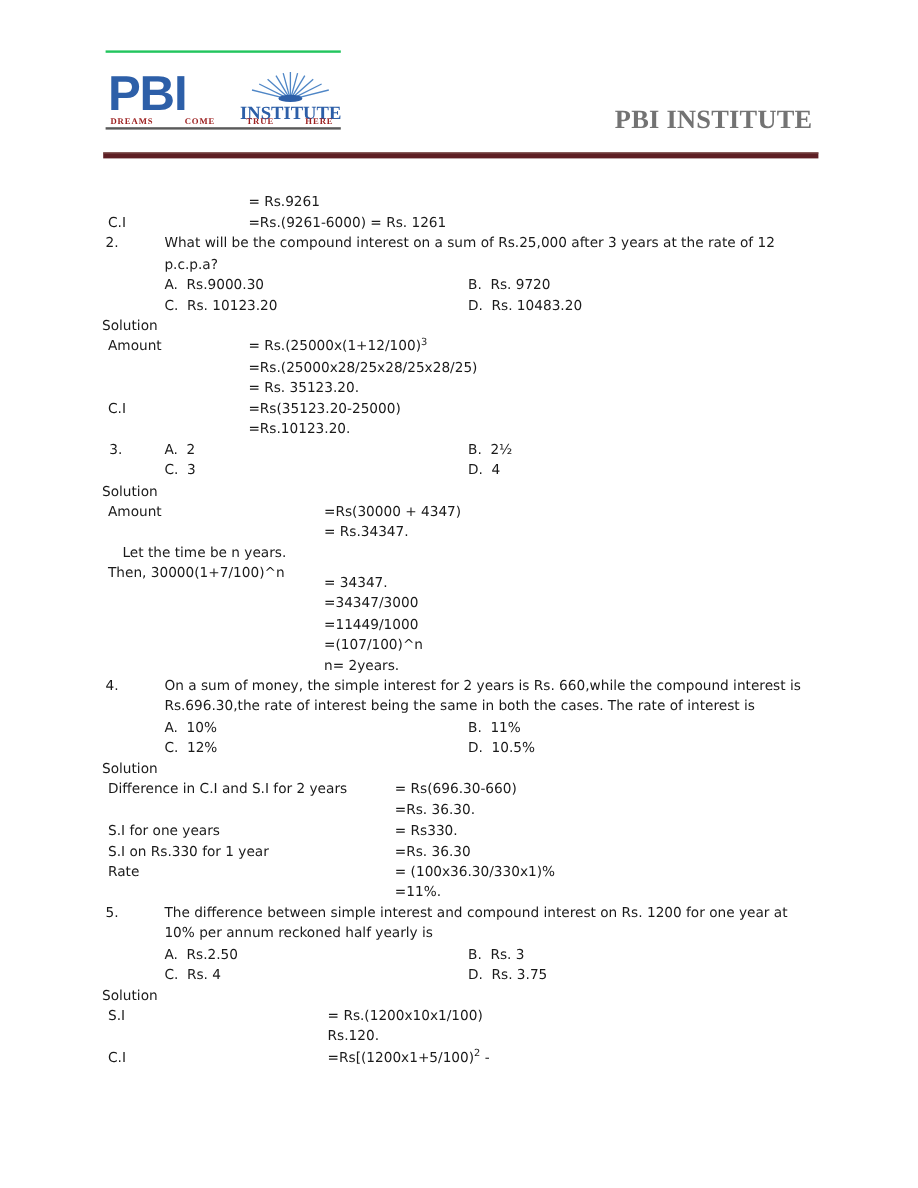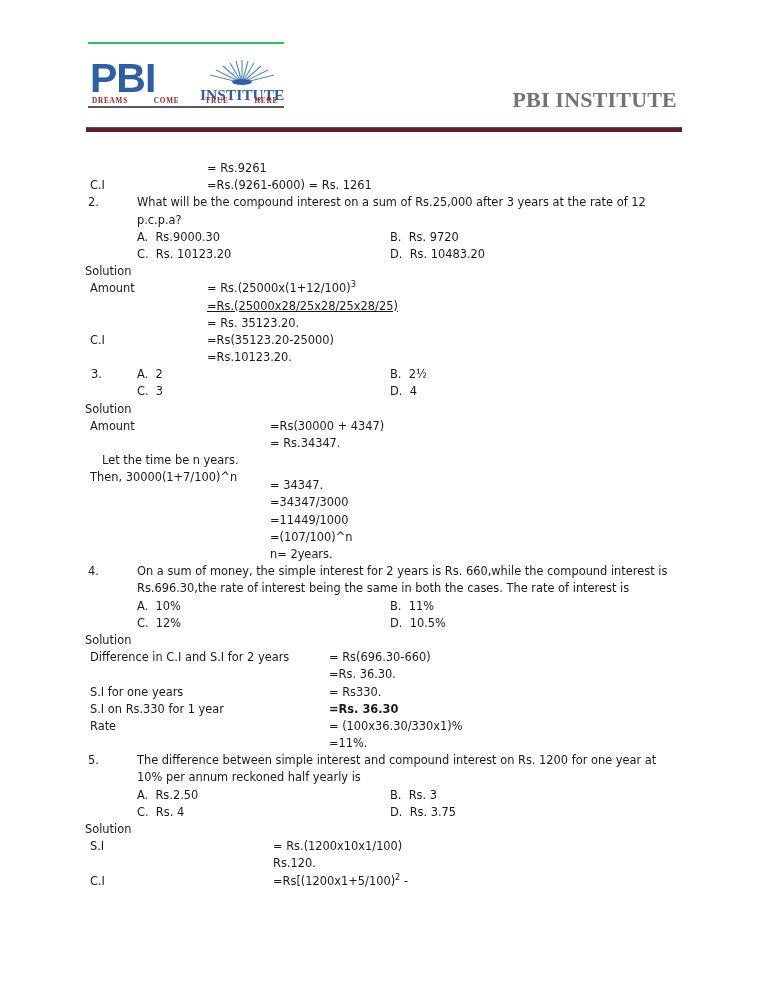--- a/index.html
+++ b/index.html
@@ -233,21 +233,21 @@
 
   <div class="content">
 
   <div class="line"><span class="col-val">= Rs.9261</span></div>
       <div class="line"><span class="col-label">C.I</span><span class="col-val">=Rs.(9261-6000) = Rs. 1261</span></div>
       <div class="line" style="height: auto; position: relative;"><span class="qnum" style="position: absolute;">2.</span><div class="qtext" style="position: static; margin-left: 137px; width: 533px; white-space: normal;">What will be the compound interest on a sum of Rs.25,000 after 3 years at the rate of 12 p.c.p.a?</div></div>
       <div class="line"><span class="opt-a">A.  Rs.9000.30</span><span class="opt-b">B.  Rs. 9720</span></div>
       <div class="line"><span class="opt-a">C.  Rs. 10123.20</span><span class="opt-b">D.  Rs. 10483.20</span></div>
       <div class="line"><span class="sol">Solution</span></div>
       <div class="line"><span class="col-label">Amount</span><span class="col-val" style="left: 207px;">= Rs.(25000x(1+12/100)<sup>3</sup></span></div>
-      <div class="line"><span class="col-val" style="left: 207px; text-decoration: underline;">=Rs.(25000x28/25x28/25x28/25)</span></div>
+      <div class="line"><span class="col-val" style="left: 207px;">=Rs.(25000x28/25x28/25x28/25)</span></div>
       <div class="line"><span class="col-val" style="left: 207px;">= Rs. 35123.20.</span></div>
       <div class="line"><span class="col-label">C.I</span><span class="col-val" style="left: 207px;">=Rs(35123.20-25000)</span></div>
       <div class="line"><span class="col-val" style="left: 207px;">=Rs.10123.20.</span></div>
       <div class="line" style="height: auto; position: relative;"><span class="qnum q3" style="position: absolute;">3.</span></div>
       <div class="line"><span class="opt-a">A.  2</span><span class="opt-b">B.  2½</span></div>
       <div class="line"><span class="opt-a">C.  3</span><span class="opt-b">D.  4</span></div>
       <div class="line"><span class="sol">Solution</span></div>
       <div class="line"><span class="col-label">Amount</span><span class="col-val" style="left: 270px;">=Rs(30000 + 4347)</span></div>
       <div class="line"><span class="col-val" style="left: 270px;">= Rs.34347.</span></div>
       <div class="line"><span class="col-label" style="left: 102px;">Let the time be n years.</span></div>
@@ -256,21 +256,21 @@
       <div class="line"><span class="col-val" style="left: 270px;">=11449/1000</span></div>
       <div class="line"><span class="col-val" style="left: 270px;">=(107/100)^n</span></div>
       <div class="line"><span class="col-val" style="left: 270px;">n= 2years.</span></div>
       <div class="line" style="height: auto; position: relative;"><span class="qnum" style="position: absolute;">4.</span><div class="qtext" style="position: static; margin-left: 137px; width: 533px; white-space: normal;">On a sum of money, the simple interest for 2 years is Rs. 660,while the compound interest is Rs.696.30,the rate of interest being the same in both the cases. The rate of interest is</div></div>
       <div class="line"><span class="opt-a">A.  10%</span><span class="opt-b">B.  11%</span></div>
       <div class="line"><span class="opt-a">C.  12%</span><span class="opt-b">D.  10.5%</span></div>
       <div class="line"><span class="sol">Solution</span></div>
       <div class="line"><span class="col-label">Difference in C.I and S.I for 2 years</span><span class="col-val" style="left: 329px;">= Rs(696.30-660)</span></div>
       <div class="line"><span class="col-val" style="left: 329px;">=Rs. 36.30.</span></div>
       <div class="line"><span class="col-label">S.I for one years</span><span class="col-val" style="left: 329px;">= Rs330.</span></div>
-      <div class="line"><span class="col-label">S.I on Rs.330 for 1 year</span><span class="col-val" style="left: 329px; font-weight: bold;">=Rs. 36.30</span></div>
+      <div class="line"><span class="col-label">S.I on Rs.330 for 1 year</span><span class="col-val" style="left: 329px;">=Rs. 36.30</span></div>
       <div class="line"><span class="col-label">Rate</span><span class="col-val" style="left: 329px;">= (100x36.30/330x1)%</span></div>
       <div class="line"><span class="col-val" style="left: 329px;">=11%.</span></div>
       <div class="line" style="height: auto; position: relative;"><span class="qnum" style="position: absolute;">5.</span><div class="qtext" style="position: static; margin-left: 137px; width: 533px; white-space: normal;">The difference between simple interest and compound interest on Rs. 1200 for one year at 10% per annum reckoned half yearly is</div></div>
       <div class="line"><span class="opt-a">A.  Rs.2.50</span><span class="opt-b">B.  Rs. 3</span></div>
       <div class="line"><span class="opt-a">C.  Rs. 4</span><span class="opt-b">D.  Rs. 3.75</span></div>
       <div class="line"><span class="sol">Solution</span></div>
       <div class="line"><span class="col-label">S.I</span><span class="col-val" style="left: 273px;">= Rs.(1200x10x1/100)</span></div>
       <div class="line"><span class="col-val" style="left: 273px;">Rs.120.</span></div>
       <div class="line"><span class="col-label">C.I</span><span class="col-val" style="left: 273px;">=Rs[(1200x1+5/100)<sup>2</sup> -</span></div>
     </div>

